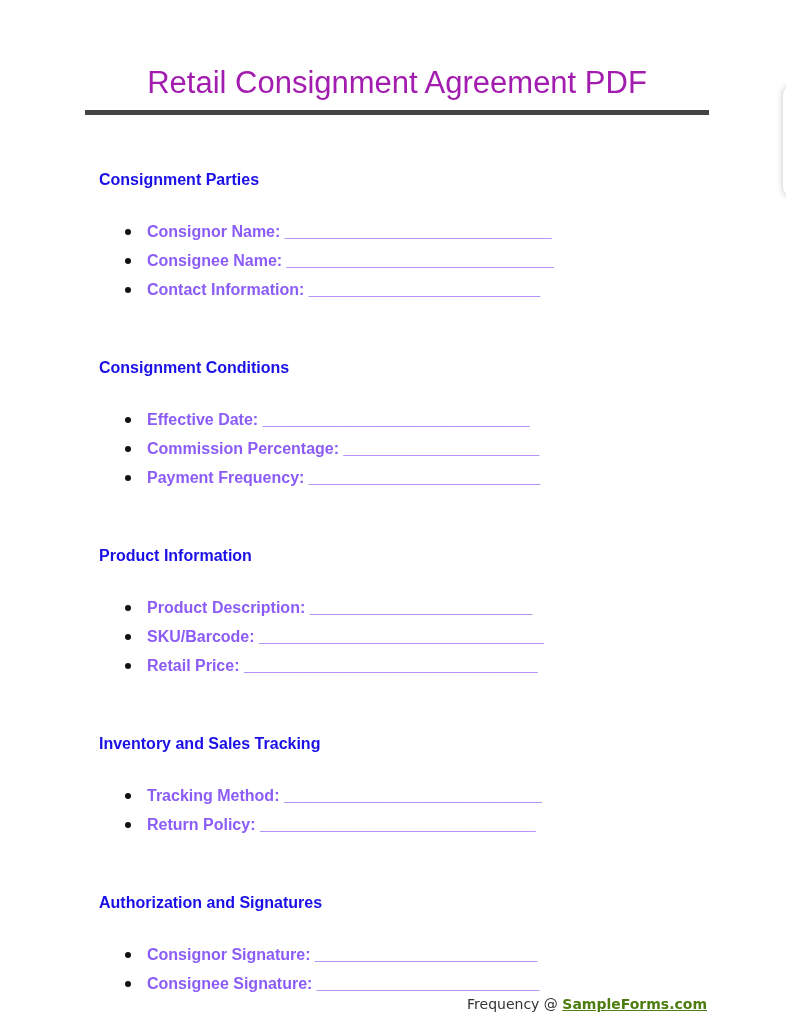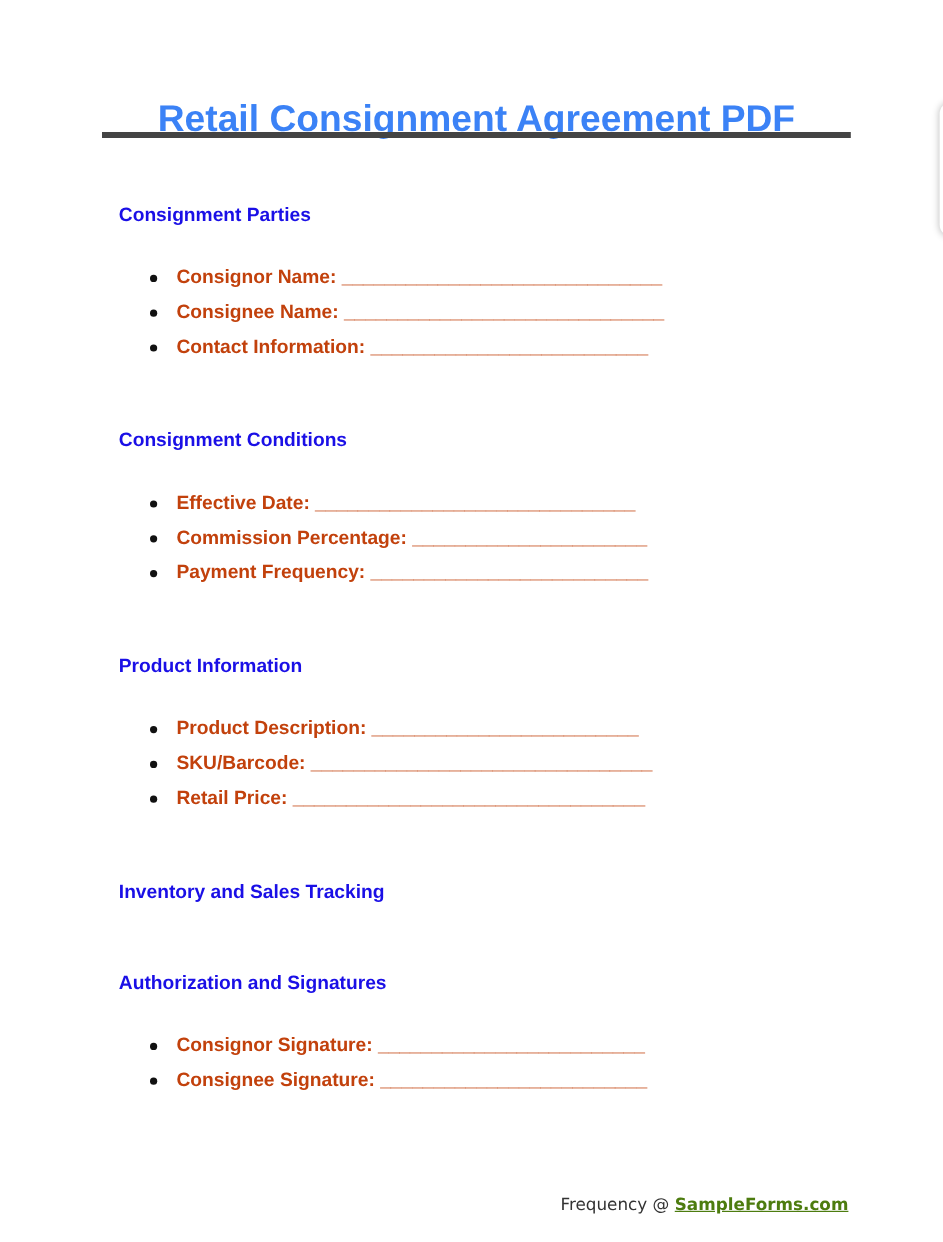--- a/index.html
+++ b/index.html
@@ -24,28 +24,28 @@
     .page {
       position: absolute;
       left: 0; top: 0;
       width: 786px;
       height: 1035px;
     }
     .title {
       position: absolute;
       left: 85px;
       width: 624px;
-      top: 80px;
+      top: 64px;
       margin: 0;
       text-align: center;
       font-family: "Liberation Sans", sans-serif;
-      font-weight: bold;
+      font-weight: normal;
       font-size: 31px;
       line-height: 38px;
-      color: #3b82f6;
+      color: #a21caf;
     }
     .title-rule {
       position: absolute;
       left: 85px;
       top: 110px;
       width: 624px;
       height: 5px;
       background: #444444;
     }
     .content {
@@ -68,21 +68,21 @@
       margin: 25px 0 0 0;
       padding: 0;
     }
     .field-item {
       position: relative;
       height: 29px;
       line-height: 29px;
       padding-left: 48px;
       font-size: 16px;
       font-weight: bold;
-      color: #c2410c;
+      color: #8b5cf6;
       white-space: nowrap;
     }
     .bullet {
       position: absolute;
       left: 26px;
       top: 12px;
       width: 6px;
       height: 6px;
       border-radius: 50%;
       background: #111111;
@@ -140,20 +140,24 @@
       <ul class="field-list">
         <li class="field-item"><span class="bullet"></span><span>Product Description: _________________________</span></li>
         <li class="field-item"><span class="bullet"></span><span>SKU/Barcode: ________________________________</span></li>
         <li class="field-item"><span class="bullet"></span><span>Retail Price: _________________________________</span></li>
       </ul>
     </section>
     <div class="section-gap"></div>
 
     <section class="section">
       <h2 class="section-heading">Inventory and Sales Tracking</h2>
+      <ul class="field-list">
+        <li class="field-item"><span class="bullet"></span><span>Tracking Method: _____________________________</span></li>
+        <li class="field-item"><span class="bullet"></span><span>Return Policy: _______________________________</span></li>
+      </ul>
     </section>
     <div class="section-gap"></div>
 
     <section class="section">
       <h2 class="section-heading">Authorization and Signatures</h2>
       <ul class="field-list">
         <li class="field-item"><span class="bullet"></span><span>Consignor Signature: _________________________</span></li>
         <li class="field-item"><span class="bullet"></span><span>Consignee Signature: _________________________</span></li>
       </ul>
     </section>

